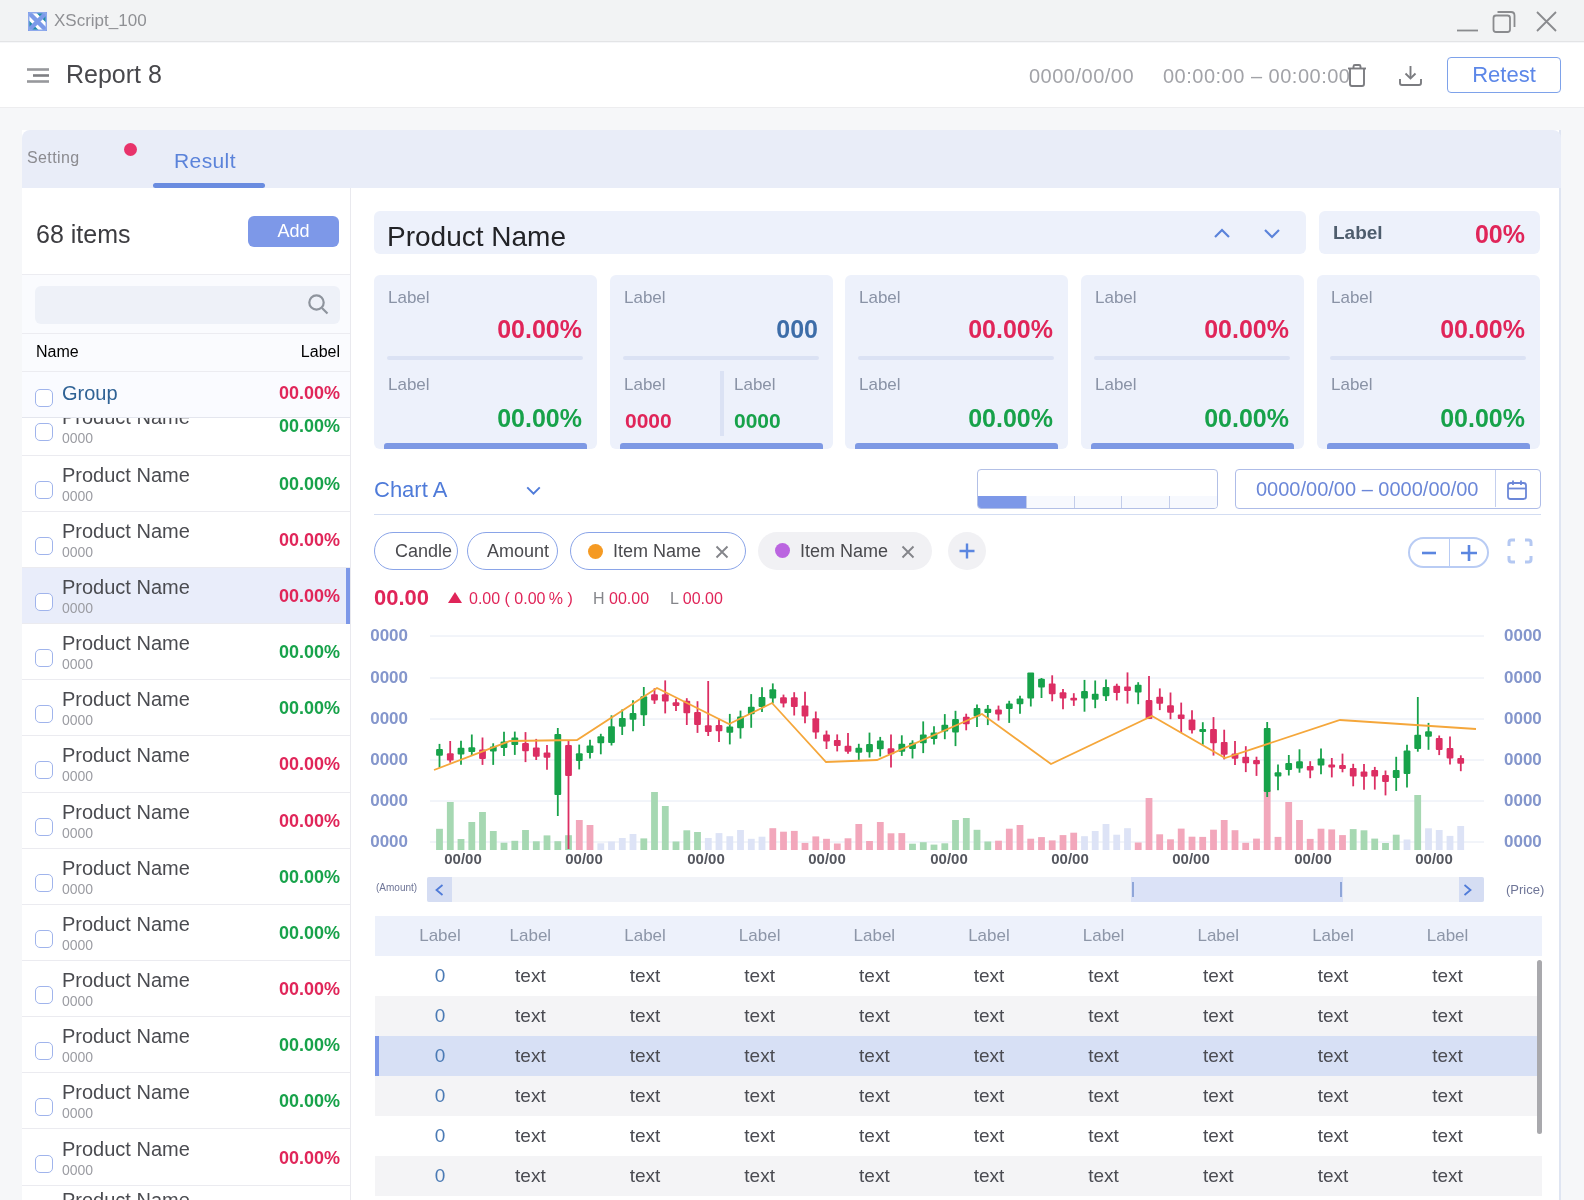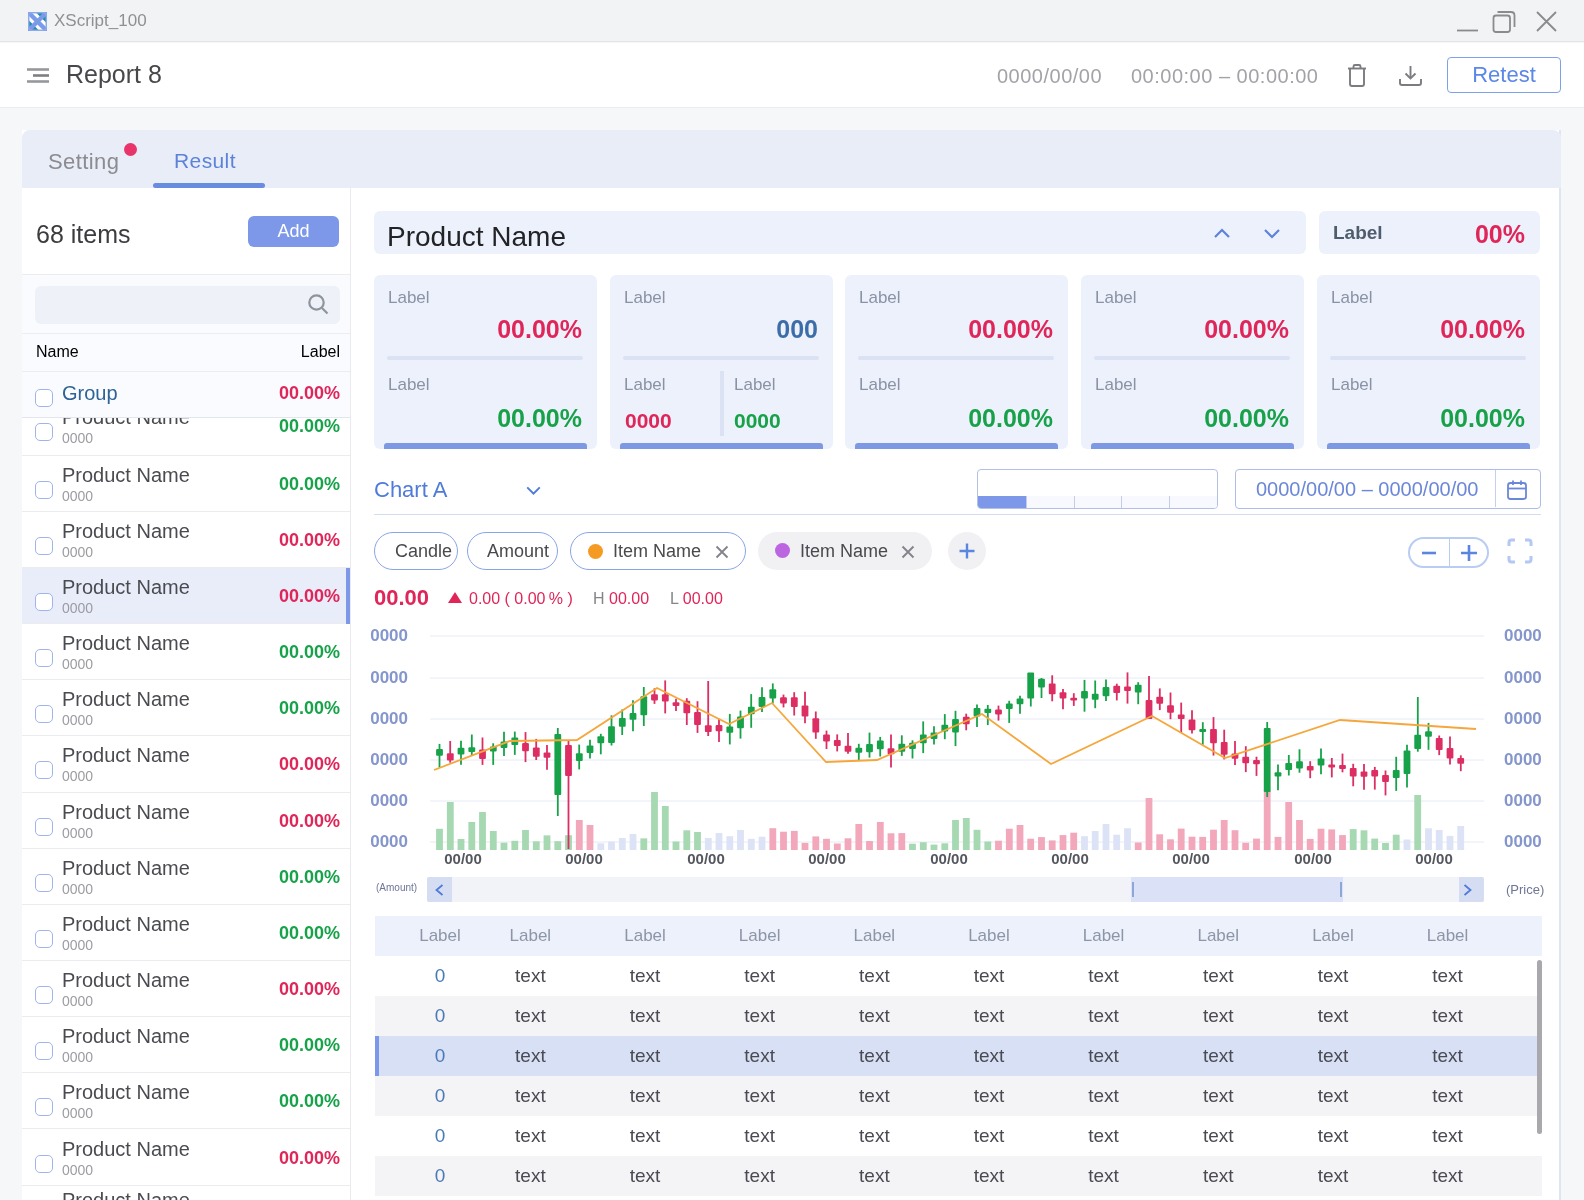--- a/index.html
+++ b/index.html
@@ -7,27 +7,27 @@
 
 
 .titlebar { position:absolute; left:0; top:0; width:1584px; height:42px; background:#f2f3f4; border-bottom:1px solid #e3e4e6;text-align:right; }
 .appicon { position:absolute; left:28px; top:12px; width:19px; height:19px; }
 .apptitle { position:absolute; left:54px; top:11px; font-size:17px; color:#8f9094; }
 .winbtn { position:absolute; top:0; height:42px; }
 
 
 .header { position:absolute; left:0; top:43px; width:1584px; height:65px; background:#fff; border-bottom:1px solid #ededef; }
 .report { position:absolute; left:66px; top:17px; font-size:25px; color:#48484c; }
-.hdate { position:absolute; top:22px; font-size:20px; color:#a2a3a8; letter-spacing:0.5px; }
+.hdate { position:absolute; top:22px; font-size:20px; color:#a2a3a8; letter-spacing:0.5px;margin-left:32px; }
 .retest { position:absolute; left:1447px; top:14px; width:114px; height:36px; border:1px solid #7ea2ea; border-radius:4px; color:#5c87e8; font-size:22px; text-align:center; line-height:34px; background:#fff; }
 
 
 .panel { position:absolute; left:22px; top:130px; width:1539px; height:1070px; background:#fff; border-right:2px solid #dfe5f2; }
 .tabbar { position:absolute; left:22px; top:130px; width:1539px; height:58px; background:#e9edf8; border-radius:8px 8px 0 0; }
-.tab-setting { position:absolute; left:48px; top:149px; font-size:22px; color:#8b8b90; letter-spacing:0.4px; }
+.tab-setting { position:absolute; left:27px; top:149px; font-size:16px; color:#8b8b90; letter-spacing:0.4px; }
 .tab-dot { position:absolute; left:124px; top:143px; width:13px; height:13px; border-radius:50%; background:#e8336b; }
 .tab-result { position:absolute; left:174px; top:149px; font-size:21px; color:#5b83da; letter-spacing:0.4px; }
 .tab-line { position:absolute; left:153px; top:183px; width:112px; height:5px; background:#6a8ce0; border-radius:2.5px; }
 
 
 .side { position:absolute; left:22px; top:188px; width:329px; height:1012px; background:#fff; border-right:1px solid #e9e9ee; overflow:hidden; }
 .side .items { position:absolute; left:14px; top:32px; font-size:25px; color:#3c3c40; }
 .side .addbtn { position:absolute; left:226px; top:28px; width:91px; height:31px; background:#7d98e8; border-radius:6px; color:#fff; font-size:18px; text-align:center; line-height:31px; }
 .side .sec2 { position:absolute; left:0; top:86px; width:329px; height:60px; background:#fafbfe; border-top:1px solid #ececf1; border-bottom:1px solid #ececf1; }
 .side .search { position:absolute; left:13px; top:11px; width:305px; height:38px; background:#eef1f8; border-radius:6px; }

